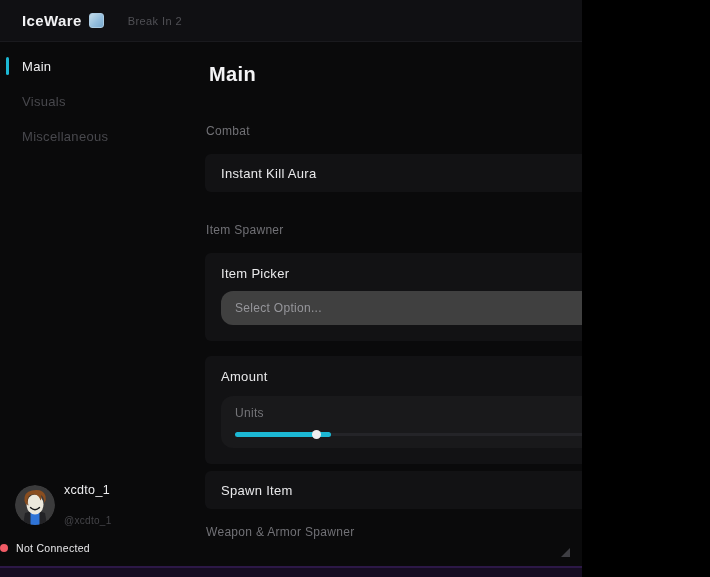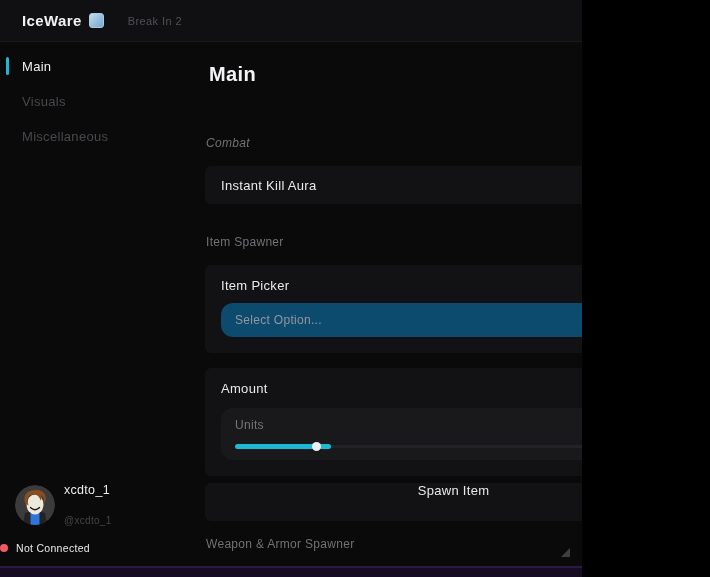--- a/index.html
+++ b/index.html
@@ -62,35 +62,35 @@
   .status-dot { width:8px; height:8px; border-radius:50%; background:#f15b66; }
   .status-text { color:#e9e9eb; font-size:10.5px; letter-spacing:.3px; margin-left:8px; }
 
   
   .content {
     position:absolute; top:43px; left:195px; width:515px; height:514px;
     overflow:hidden; padding:17px 15px 0 10px;
   }
   .page-title { color:#f4f4f6; font-size:20px; font-weight:bold; letter-spacing:.4px; margin:3px 0 0 4px; }
   .section-label { color:#717176; font-size:12px; letter-spacing:.3px; margin:31px 0 0 1px; }
-  .section-label.first { margin-top:50px;font-style:italic; }
+  .section-label.first { margin-top:38px; }
   .card {
     background:#121214; border-radius:6px; margin-top:16px; width:490px;
   }
   .row-card {
     height:38px; display:flex; align-items:center; padding:0 9px 0 16px;
   }
   .row-label { color:#e9e9eb; font-size:13px; letter-spacing:.3px; }
   .checkbox {
     margin-left:auto; width:23px; height:23px; border-radius:7px; background:#202024;
   }
   .group-card { padding:13px 16px 16px 16px; }
   .group-title { color:#e9e9eb; font-size:13px; letter-spacing:.3px; }
   .dropdown {
-    margin-top:10px; width:416px; height:34px; background:#0c4a6e; border-radius:12px;
+    margin-top:10px; width:416px; height:34px; background:#404040; border-radius:12px;
     display:flex; align-items:center; padding:0 14px;
   }
   .dropdown-text { color:#96969b; font-size:12px; letter-spacing:.3px; }
   .chevron {
     margin-left:auto; width:9px; height:9px;
     border-right:2px solid #b4b4b8; border-bottom:2px solid #b4b4b8;
     transform:rotate(45deg) translateY(-3px);
   }
   .units-box {
     margin-top:12px; width:444px; height:52px; background:#19191b; border-radius:12px;
@@ -106,21 +106,21 @@
     background:#242428; border-radius:2px;
   }
   .slider-fill {
     position:absolute; top:2px; left:0; height:5px;
     background:#1cb8d4; border-radius:3px;
   }
   .slider-thumb {
     position:absolute; top:0; width:9px; height:9px; border-radius:50%;
     background:#ededef; transform:translateX(-4px);
   }
-  .button-card { cursor:default;flex-direction:column; }
+  .button-card { cursor:default; }
   .play-tri {
     margin-left:auto; margin-right:24px; width:0; height:0;
     border-top:5px solid transparent; border-bottom:5px solid transparent;
     border-left:6px solid #3e3e43;
   }
 
   
   .bottom-strip {
     position:absolute; left:0; bottom:0; width:710px; height:11px;
     background:#160d22; border-top:2px solid #2c1847;

